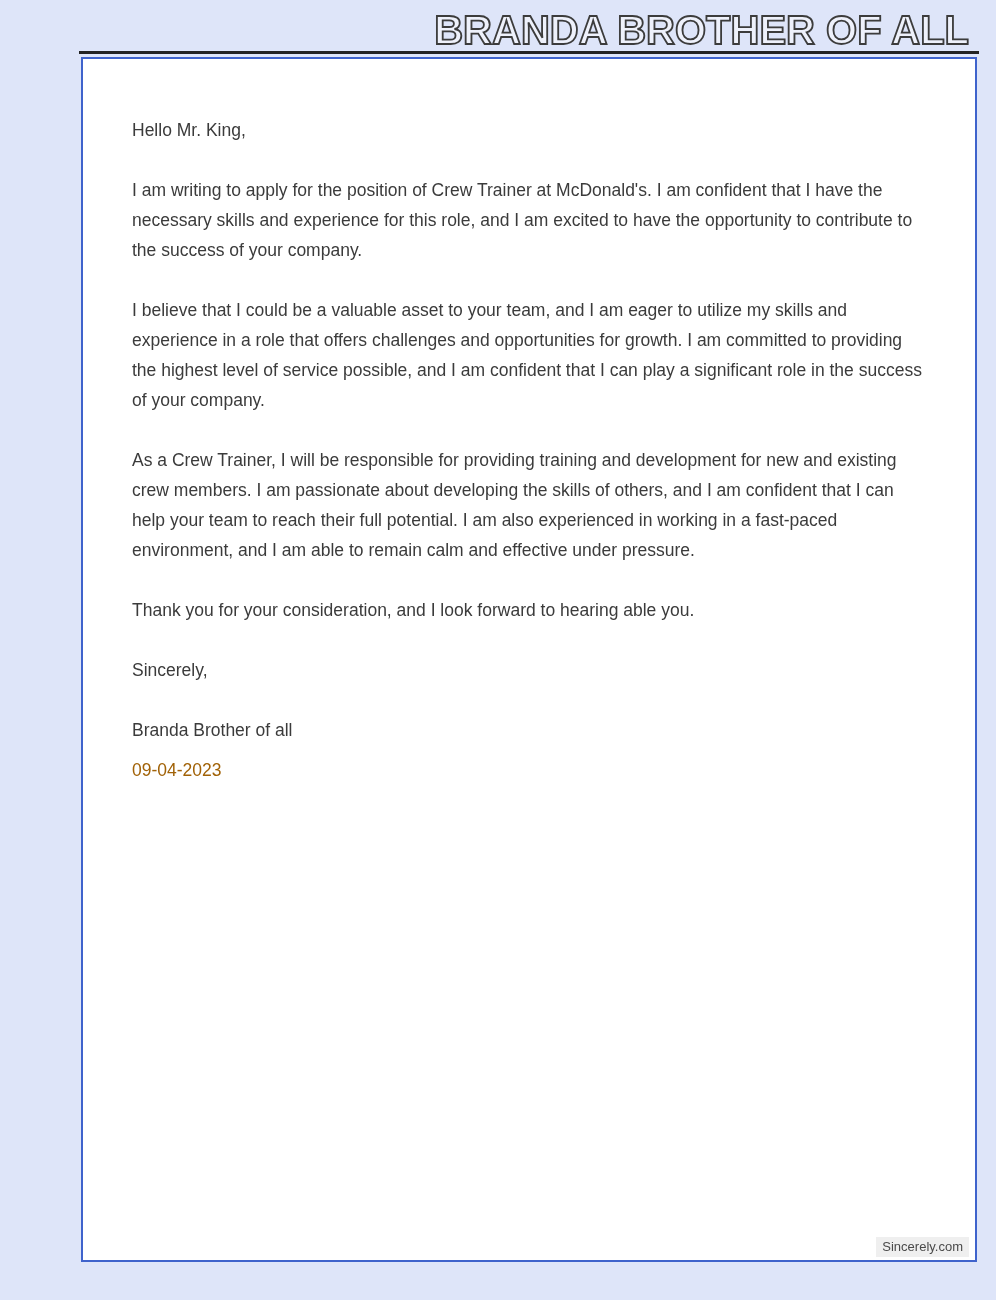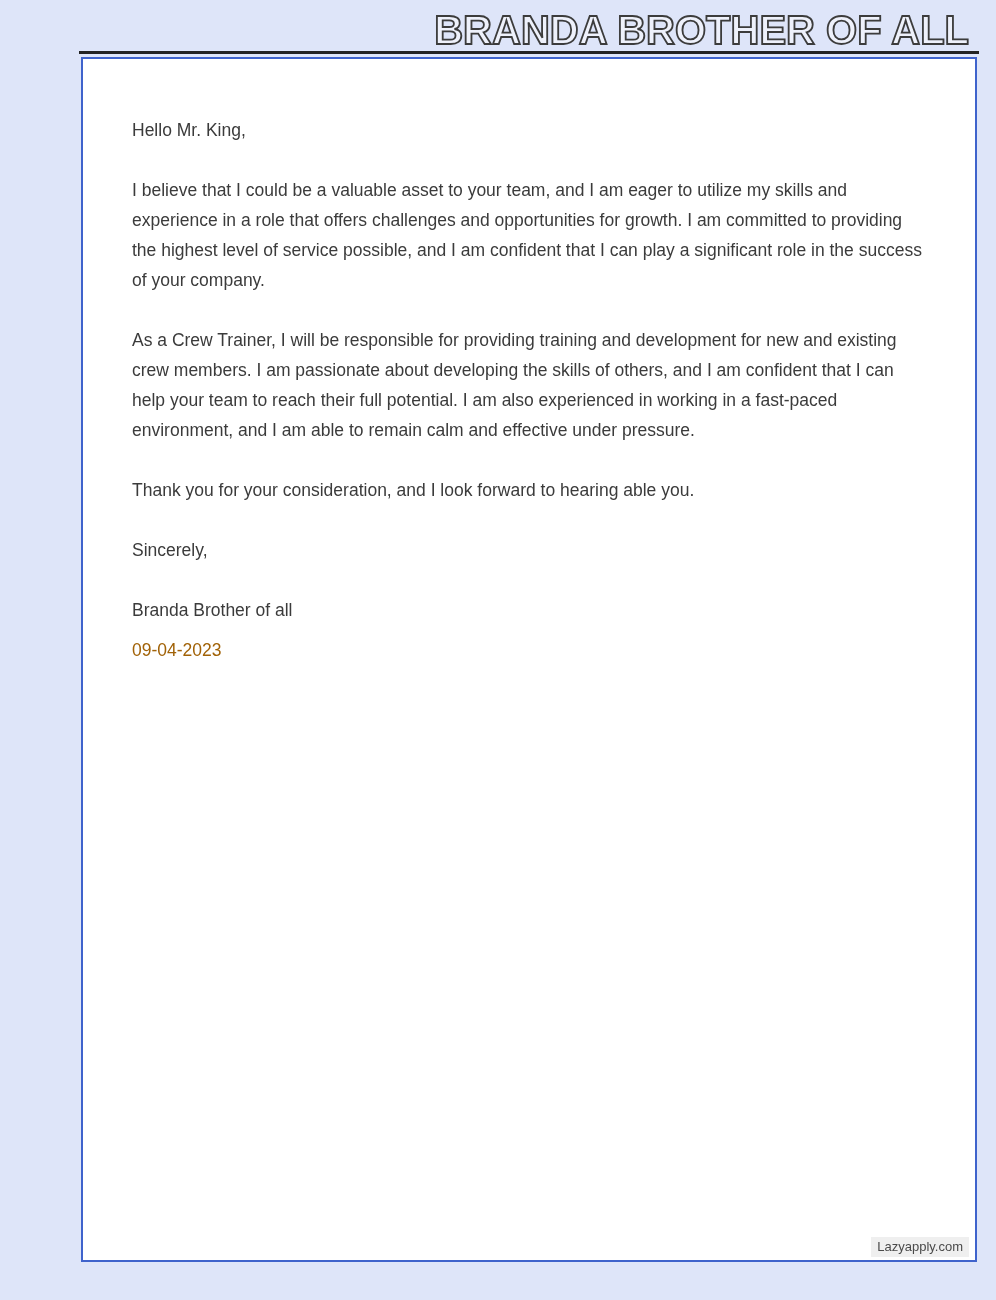--- a/index.html
+++ b/index.html
@@ -106,31 +106,32 @@
   <div class="header">
     <div class="brand-title">BRANDA BROTHER OF ALL</div>
     <div class="header-rule"></div>
   </div>
 
   <div class="document">
     <div class="letter-body">
 
       <p class="greeting">Hello Mr. King,</p>
 
+      <p>I am writing to apply for the position of Crew Trainer at McDonald's. I am confident that I have the necessary skills and experience for this role, and I am excited to have the opportunity to contribute to the success of your company.</p>
 
       <p>I believe that I could be a valuable asset to your team, and I am eager to utilize my skills and experience in a role that offers challenges and opportunities for growth. I am committed to providing the highest level of service possible, and I am confident that I can play a significant role in the success of your company.</p>
 
       <p>As a Crew Trainer, I will be responsible for providing training and development for new and existing crew members. I am passionate about developing the skills of others, and I am confident that I can help your team to reach their full potential. I am also experienced in working in a fast-paced environment, and I am able to remain calm and effective under pressure.</p>
 
       <p>Thank you for your consideration, and I look forward to hearing able you.</p>
 
       <p class="closing">Sincerely,</p>
 
       <p class="signature">Branda Brother of all</p>
 
       <p class="letter-date">09-04-2023</p>
 
     </div>
 
-    <div class="watermark">Lazyapply.com</div>
+    <div class="watermark">Sincerely.com</div>
   </div>
 
 </div>
 
 </body></html>

